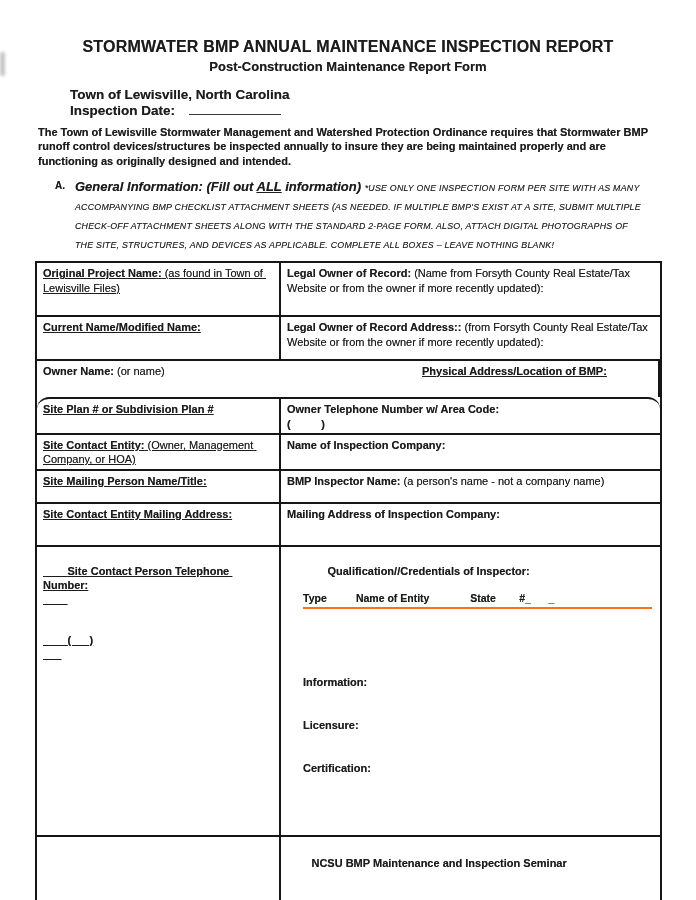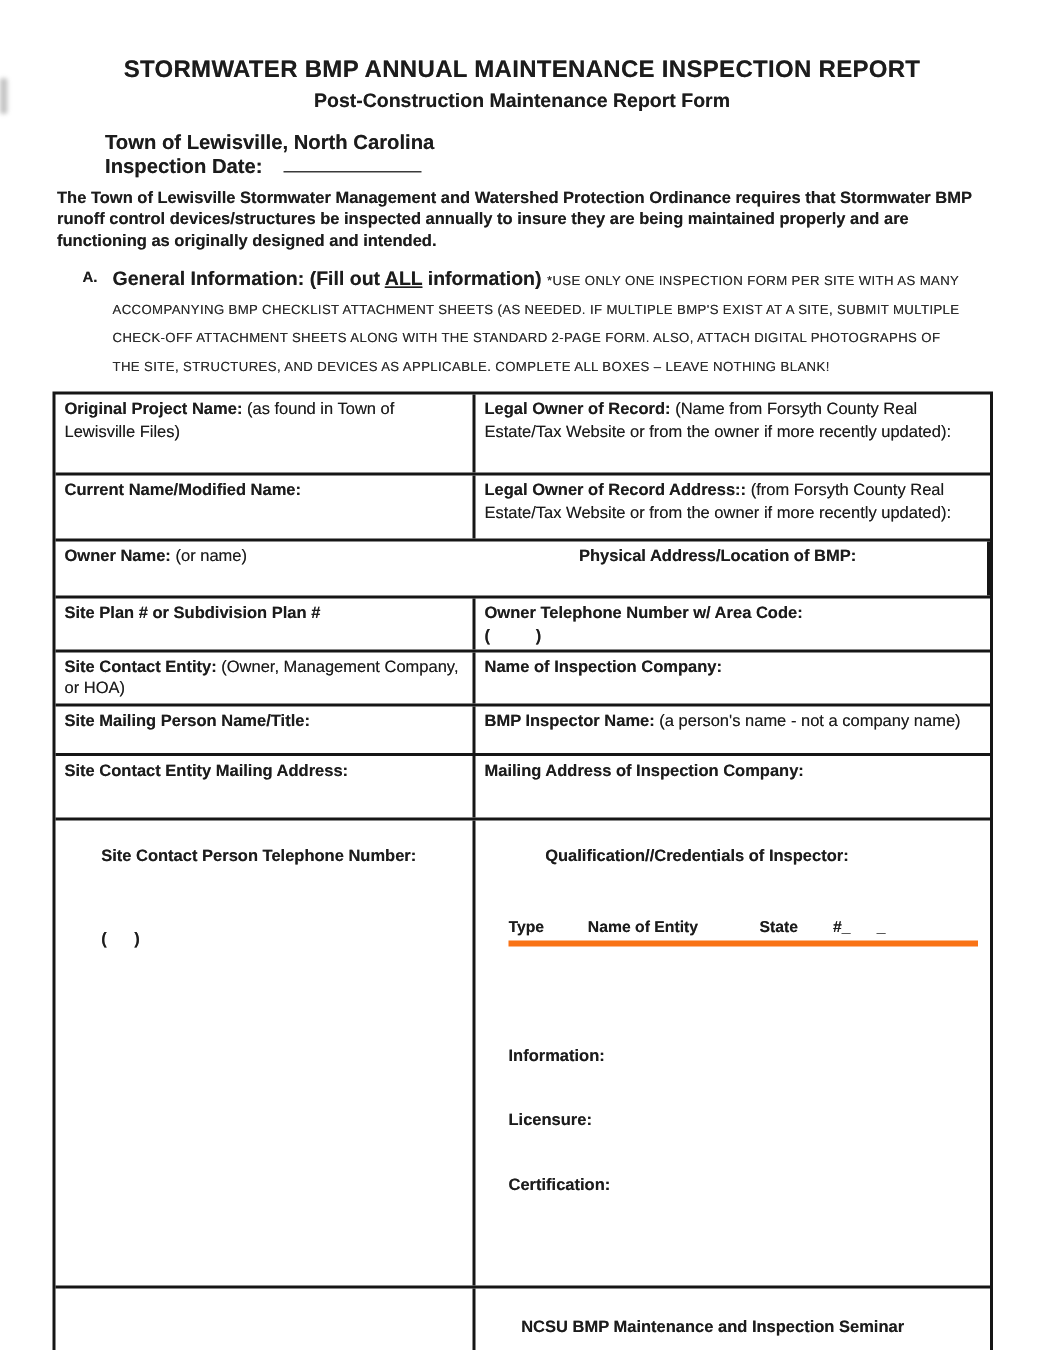--- a/index.html
+++ b/index.html
@@ -39,54 +39,54 @@
     margin:7px 34px 0 38px;
     font-size:11px; font-weight:bold; line-height:1.3;
     white-space:pre-wrap;
   }
   
   .section-a {
     margin:9px 34px 0 55px;
     display:flex; gap:10px;
   }
   .sa-index { font-size:10px; font-weight:bold; padding-top:3px; }
-  .sa-body { width:572px; line-height:1.18; }
+  .sa-body { width:572px; line-height:1.18;font-style:italic; }
   .sa-head { font-size:13px; font-weight:bold; }
   .sa-head .ul { text-decoration:underline; }
   .sa-note {
     font-size:8.8px; font-weight:400; letter-spacing:0.25px;
     color:#2b2b2b; line-height:1.35;
   }
   
   .formtable {
     margin:9px 34px 0 35px;
     width:627px;
     border:2.5px solid #161616;
   }
   .trow { display:flex; border-top:2px solid #161616; }
   .trow:first-child { border-top:none; }
   .cell { white-space:pre-wrap; font-size:11px; line-height:1.3; padding:3px 6px 2px 6px; }
-  .cl { width:280px; border-right:2.5px solid #161616; }
+  .cl { width:244px; border-right:2.5px solid #161616;text-decoration:underline; }
   .cr { flex:1; overflow:hidden; }
   .lbl { font-weight:bold; }
   .note { font-weight:400; }
   .r1  { min-height:52px; }
   .r2  { min-height:44px; }
   .r3  { min-height:38px; }
-  .r4  { min-height:33px; }
+  .r4  { min-height:33px;border-radius:12px; }
   .r5  { min-height:35px; }
   .r6  { min-height:33px; }
   .r7  { min-height:43px; }
   .r8  { min-height:75px;gap:16px; }
   .r9  { min-height:51px; }
   .gap-sm { display:block; height:12px; }
   .qual-cols {
     font-weight:bold; font-size:10.5px; white-space:pre;
-    border-bottom:4px solid #f97316; padding-bottom:1px;
-    overflow:hidden; margin-right:2px;margin-top:20px;
+    border-bottom:2px solid #f97316; padding-bottom:1px;
+    overflow:hidden; margin-right:2px;
   }
   .qual-list { margin-top:9px; font-weight:bold; }
   .seminar-block { padding-top:5px; font-weight:bold; font-size:11px; }
   
   .scan-smudge {
     position:absolute; left:0; top:52px; width:5px; height:24px;
     background:rgba(90,90,90,0.35); filter:blur(1.5px); border-radius:2px;
   }
 </style>
 </head>

